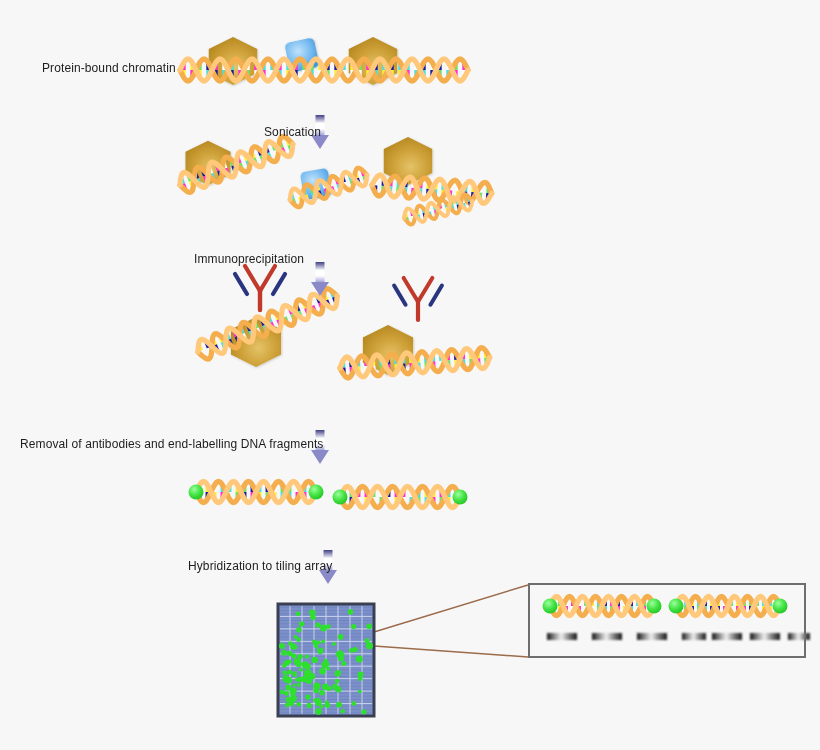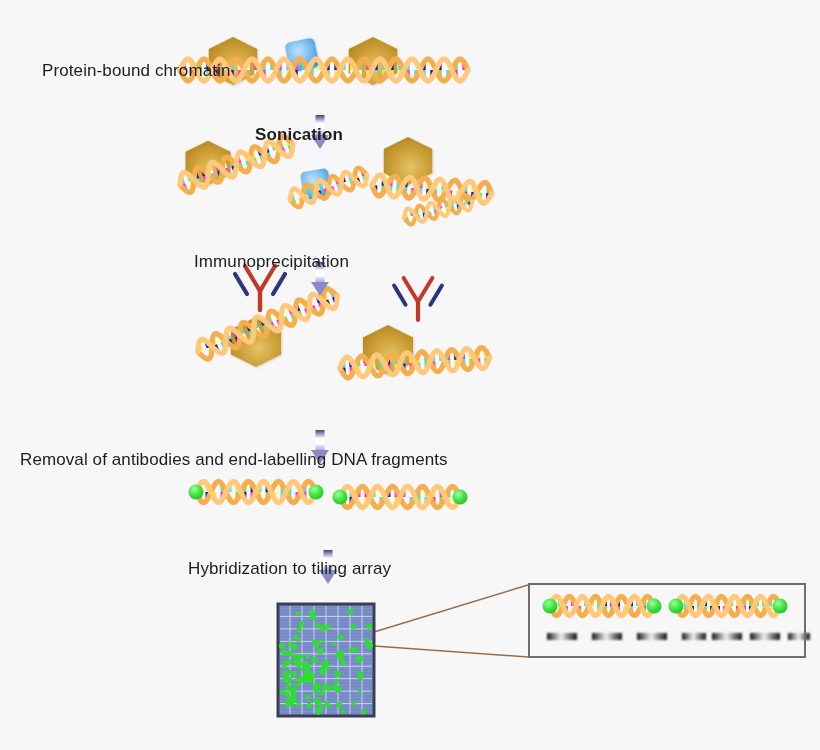--- a/index.html
+++ b/index.html
@@ -7,21 +7,21 @@
   body{
     width:820px;height:750px;
     background:#f7f7f7;
     font-family:"Liberation Sans","DejaVu Sans",sans-serif;
     position:relative;overflow:hidden;
     color:#1a1a1a;
   }
   .stage{position:absolute;left:0;top:0;width:820px;height:750px;}
   .lbl{
     position:absolute;
-    font-size:17px;
+    font-size:12px;
     color:#1d1d1d;
     white-space:nowrap;
     letter-spacing:.1px;
     line-height:1;
   }
   .panel{
     position:absolute;
     background:#f7f7f7;
     border:2px solid #6e6e6e;
     box-sizing:border-box;
@@ -788,18 +788,18 @@
           <rect x="107" y="48" width="30" height="7" fill="url(#gradProbe)" filter="url(#blurProbe)"></rect>
           <rect x="152" y="48" width="24" height="7" fill="url(#gradProbe)" filter="url(#blurProbe)"></rect>
           <rect x="182" y="48" width="30" height="7" fill="url(#gradProbe)" filter="url(#blurProbe)"></rect>
           <rect x="220" y="48" width="30" height="7" fill="url(#gradProbe)" filter="url(#blurProbe)"></rect>
           <rect x="258" y="48" width="22" height="7" fill="url(#gradProbe)" filter="url(#blurProbe)"></rect>
         </g>
     </svg>
   </div>
 
   <div class="lbl" id="lbl-chromatin" style="left: 42px; top: 62px;">Protein-bound chromatin</div>
-  <div class="lbl" id="lbl-sonication" style="left: 255px; top: 126px; font-weight: bold;">Sonication</div>
+  <div class="lbl" id="lbl-sonication" style="left: 264px; top: 126px;">Sonication</div>
   <div class="lbl" id="lbl-ip" style="left: 194px; top: 253px;">Immunoprecipitation</div>
-  <div class="lbl" id="lbl-removal" style="left: 20px; top: 451px;">Removal of antibodies and end-labelling DNA fragments</div>
+  <div class="lbl" id="lbl-removal" style="left: 20px; top: 438px;">Removal of antibodies and end-labelling DNA fragments</div>
   <div class="lbl" id="lbl-hybridization" style="left: 168px; top: 560px; margin-left: 20px;">Hybridization to tiling array</div>
 
 </div>
 
 </body></html>

